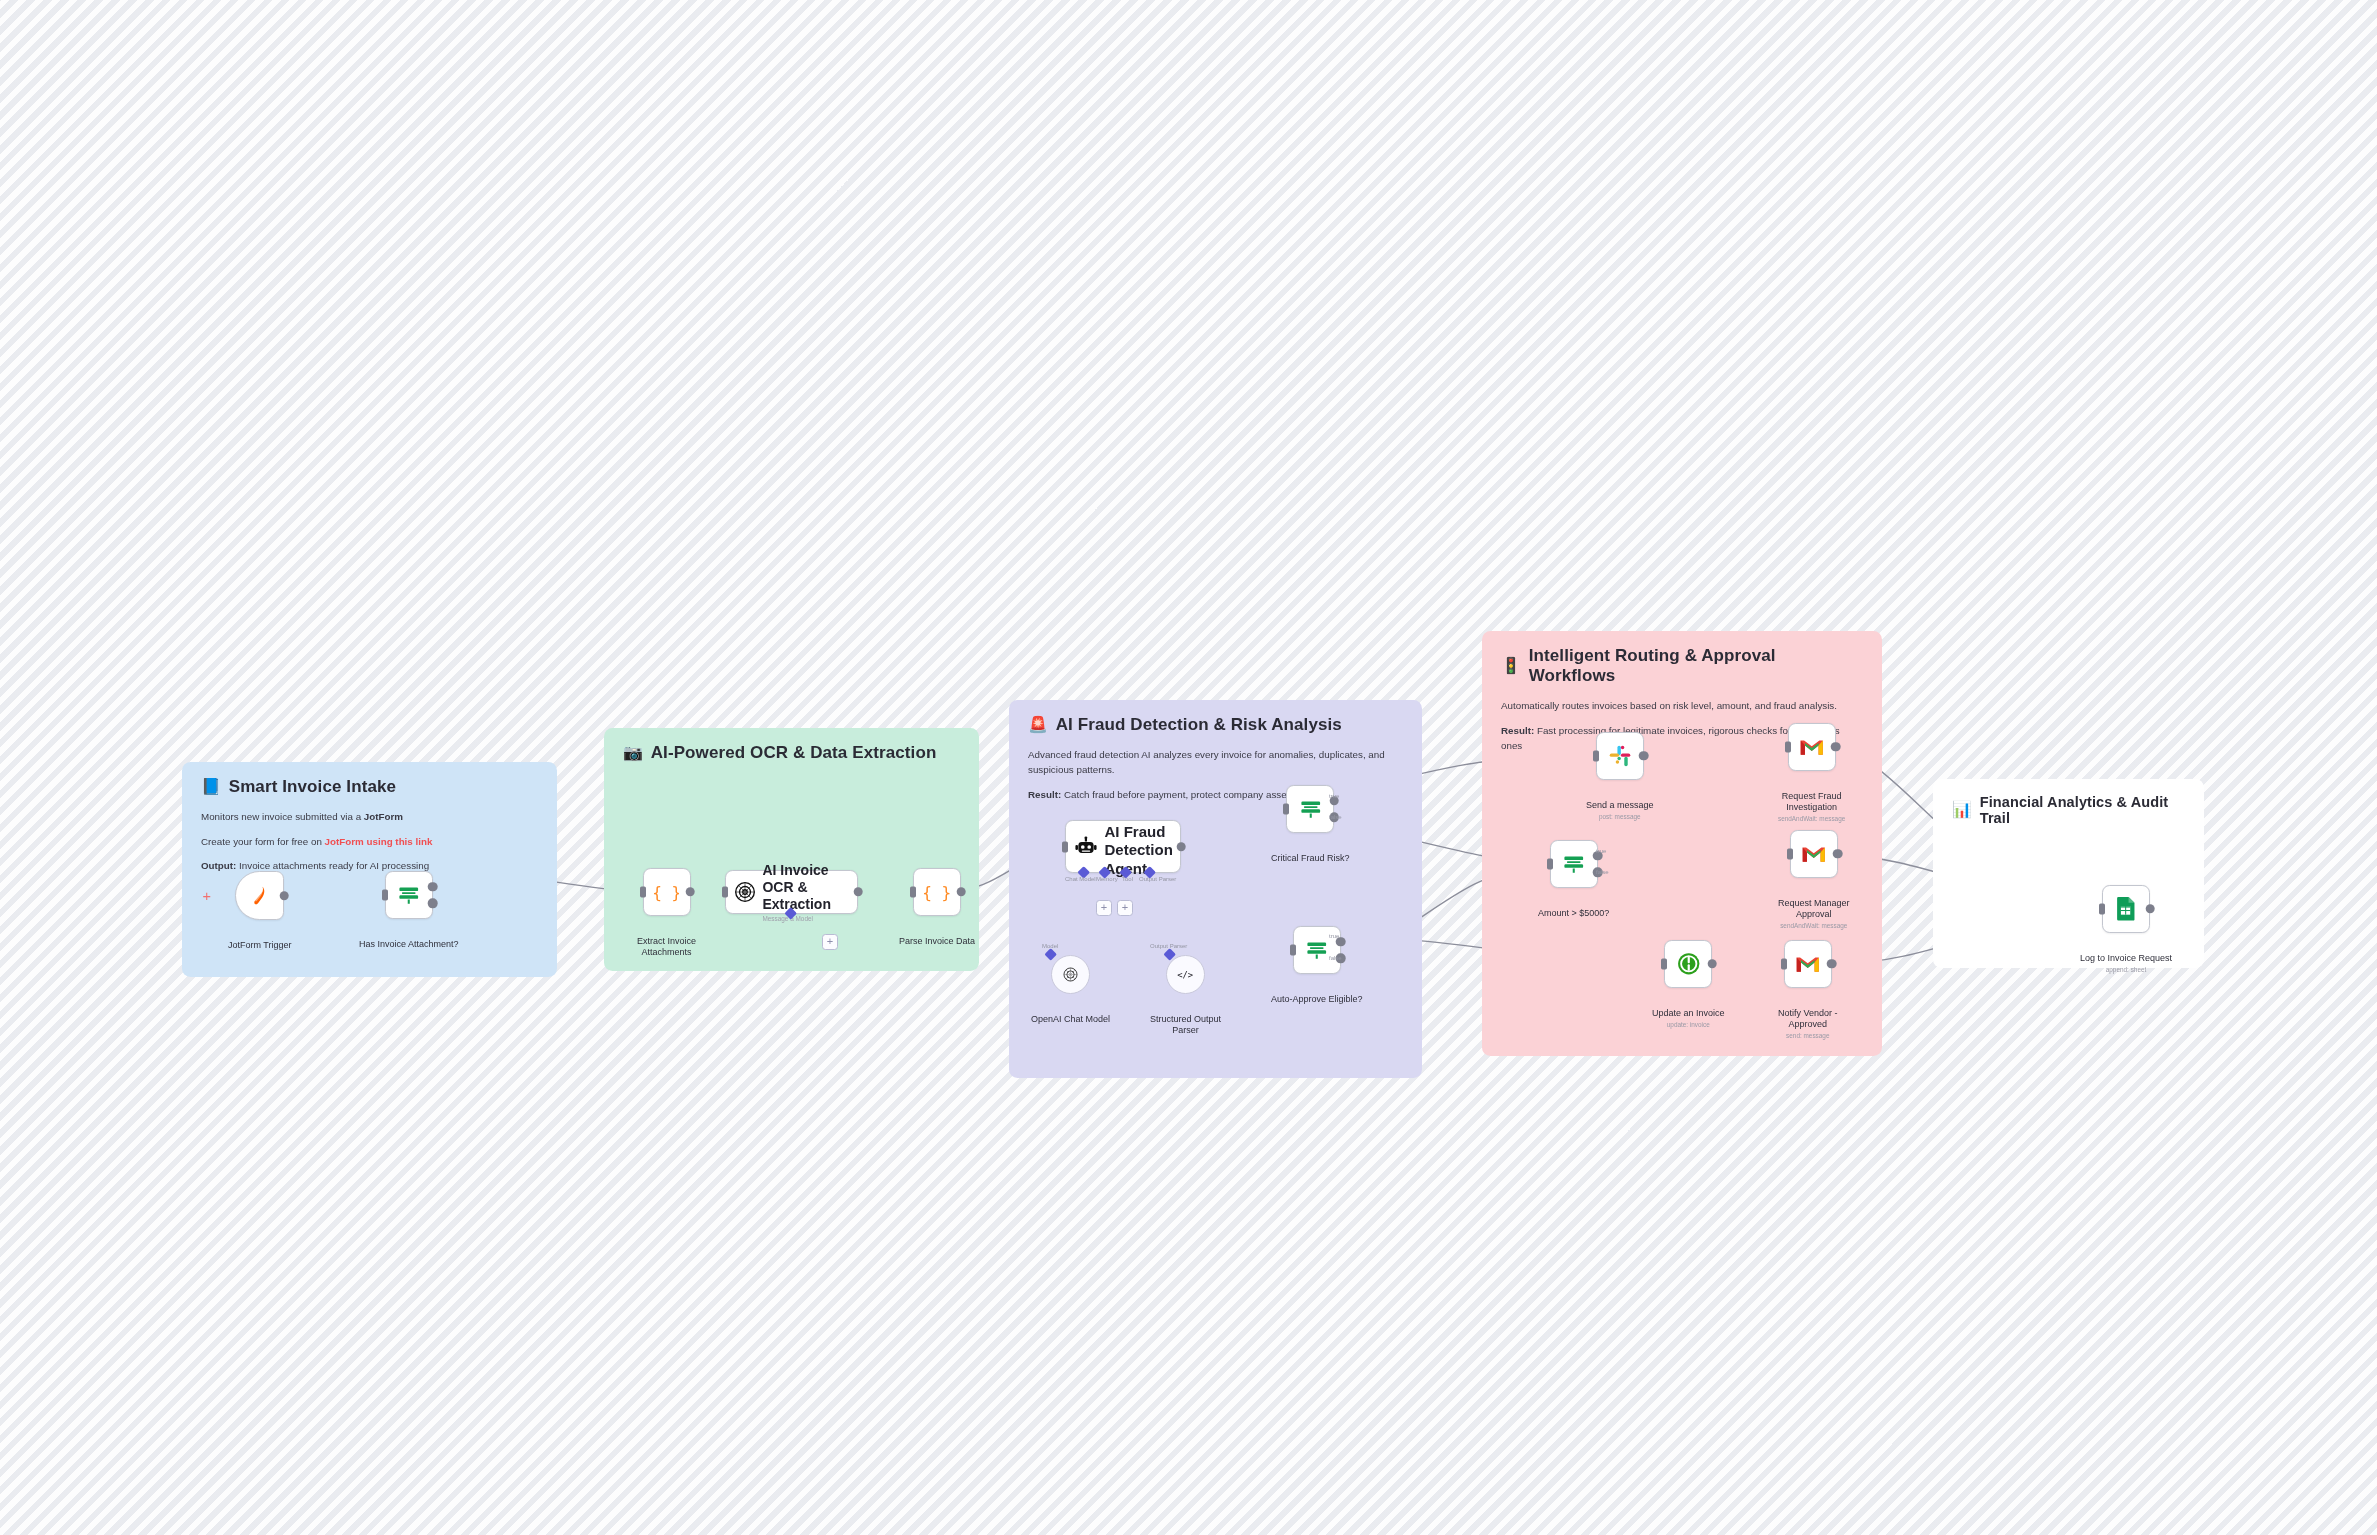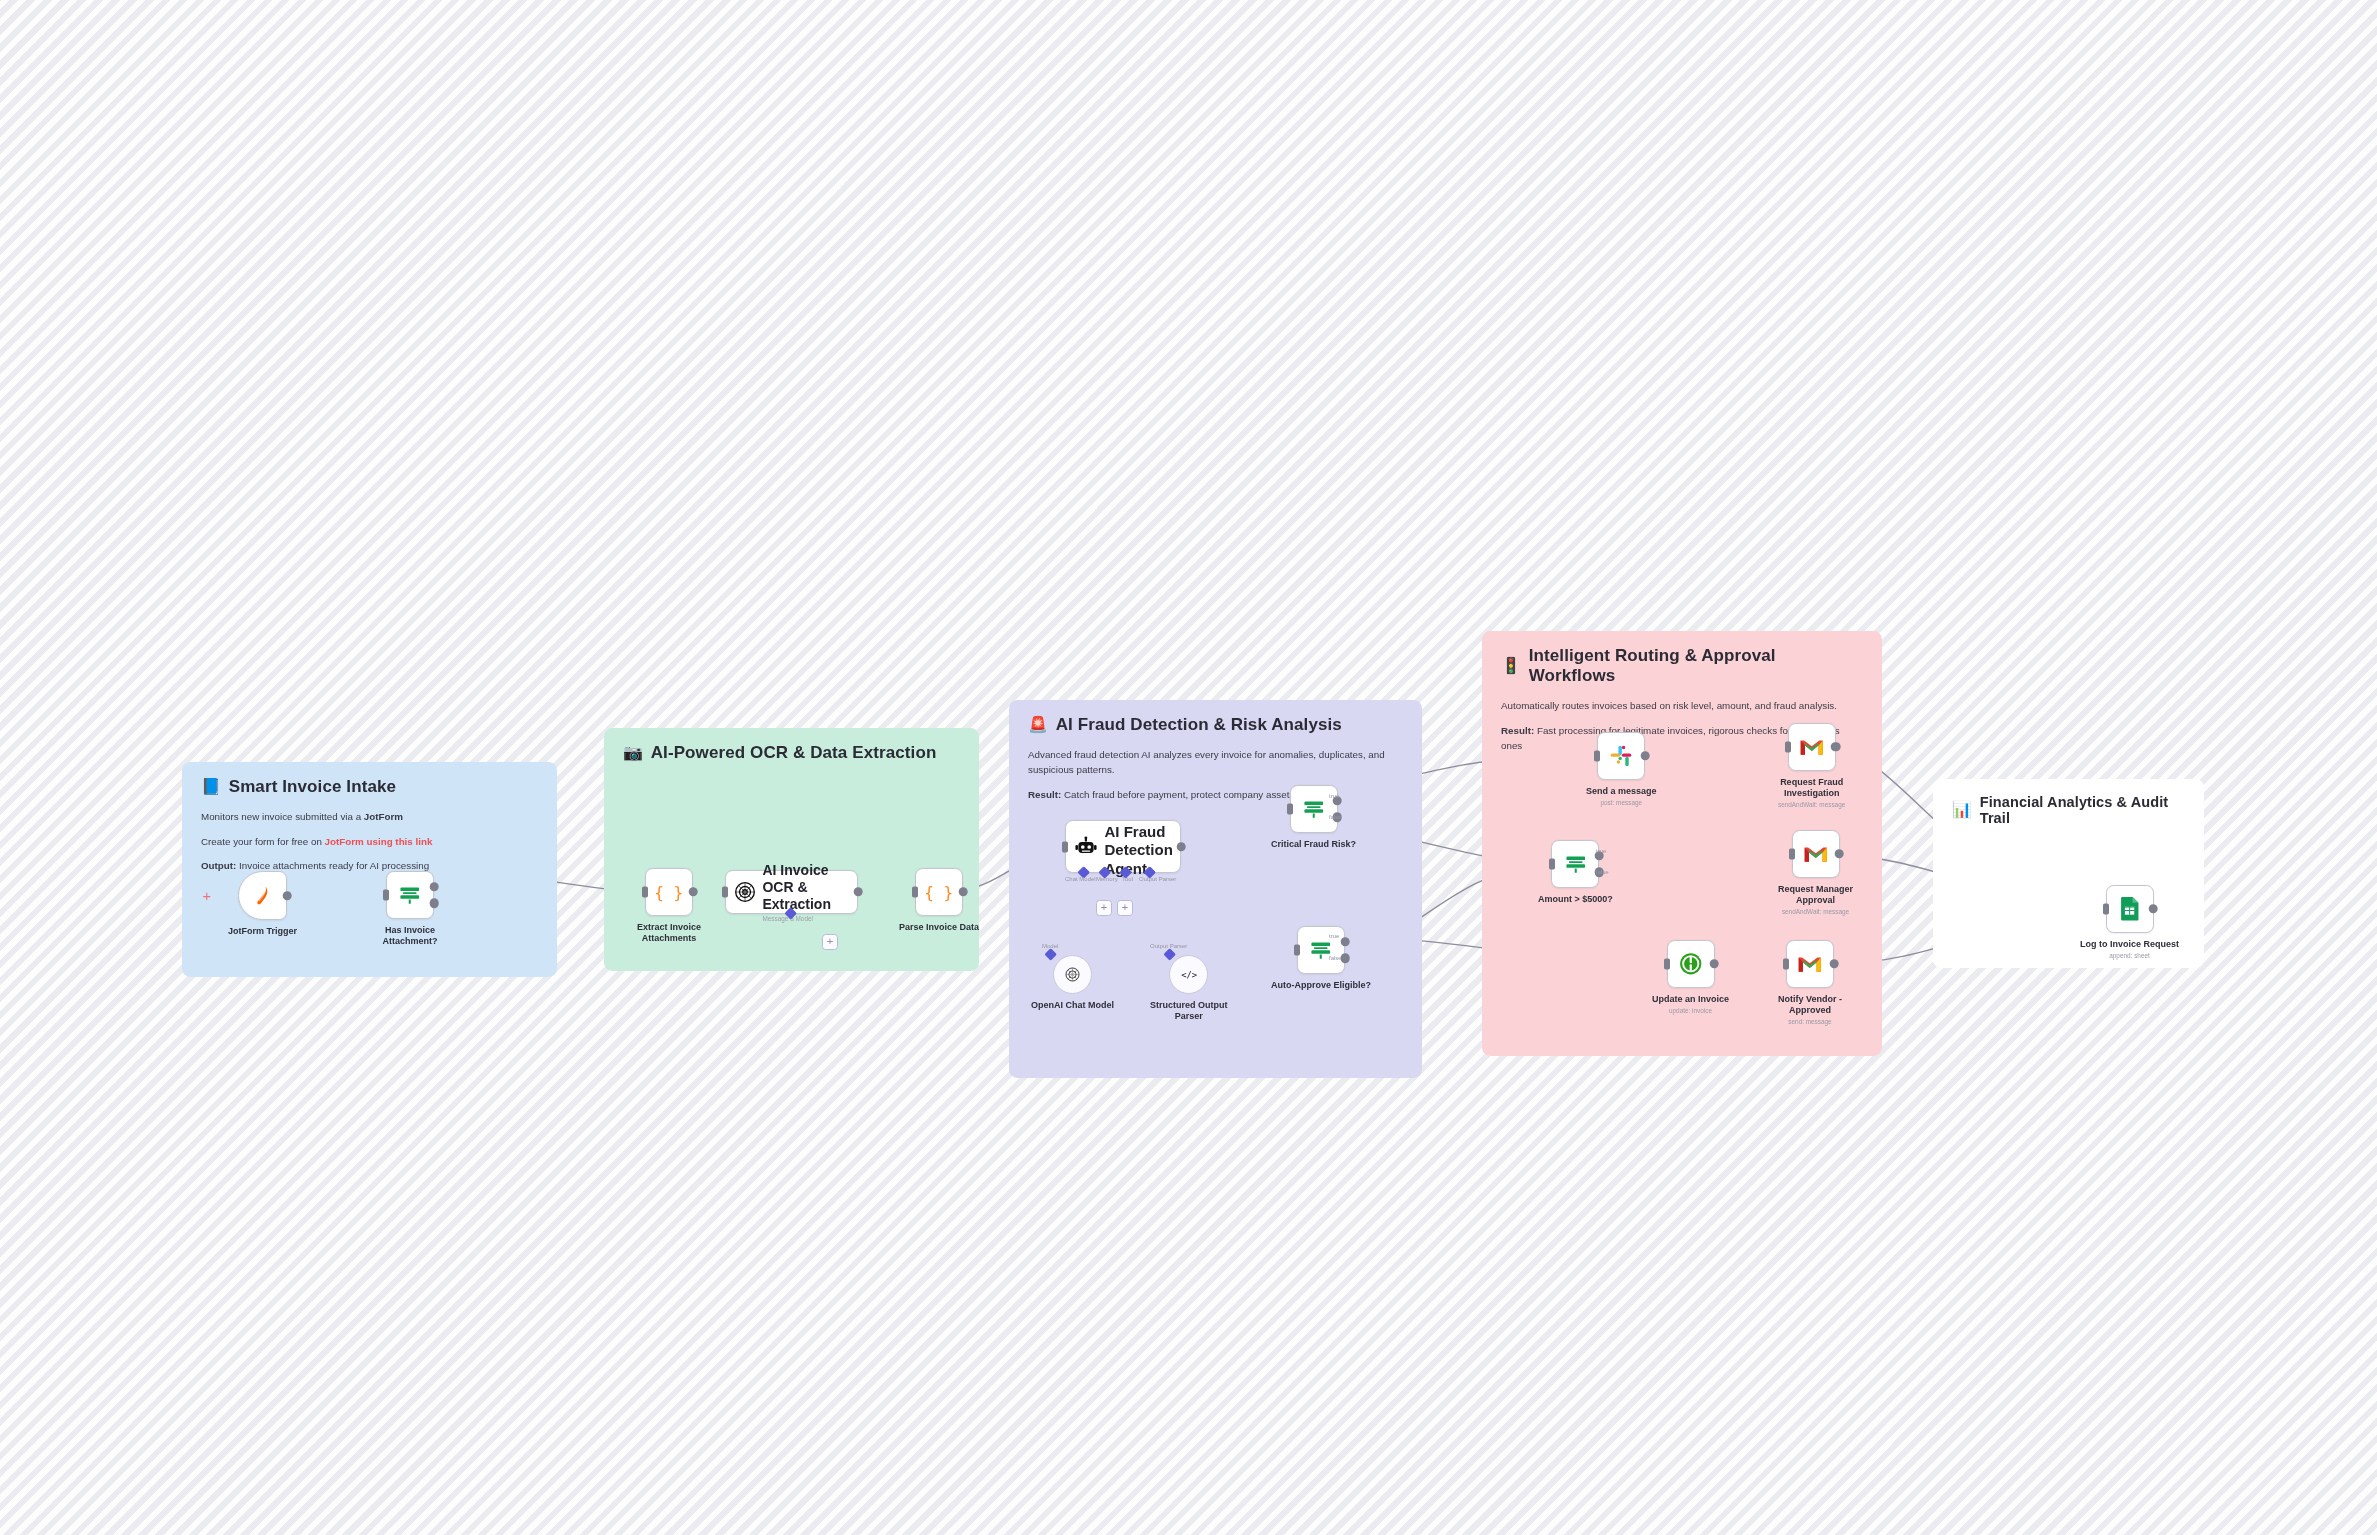--- a/index.html
+++ b/index.html
@@ -37,22 +37,22 @@
     background: #fff; border: 1.2px solid #c3c6cf; border-radius: 7.7px;
     display: flex; align-items: center; justify-content: center;
     box-shadow: 0 0.9px 1.7px rgba(30,30,40,.07);
     position: relative;
   }
   .sq { width: 48px; height: 48px; }
   .wide { width: 92px; height: 44px; gap: 6.8px; padding: 0 7.7px; justify-content: flex-start; }
   .trig { width: 49px; height: 49px; border-radius: 7.7px 7.7px 7.7px 7.7px; }
   .trig.left-round { border-top-left-radius: 25px; border-bottom-left-radius: 25px; }
   .node-caption {
-    margin-top: 6px; font-size: 9px; color: #2f2f3a; text-align: center;
-    line-height: 1.25; max-width: 102px; font-weight: 700;
+    margin-top: 20px; font-size: 9px; color: #2f2f3a; text-align: center;
+    line-height: 1.25; max-width: 102px; font-weight: 400;
   }
   .node-sub { margin-top: 1.7px; font-size: 6.4px; color: #9a9aa6; text-align: center; }
   .node-inline-label { font-size: 14px; color: #23232c; line-height: 1.22; font-weight: 600; text-align: left; }
   .node-inline-sub { font-size: 6.4px; color: #a0a0ac; margin-top: 1.7px; }
   .port {
     position: absolute; width: 9.4px; height: 9.4px; border-radius: 50%;
     background: #7d7f8c; top: 50%; transform: translate(50%, -50%); right: -0.9px;
   }
   .port.p-in { left: -0.9px; right: auto; transform: translate(-50%, -50%);
     border-radius: 1.7px; width: 6px; height: 11px; }

